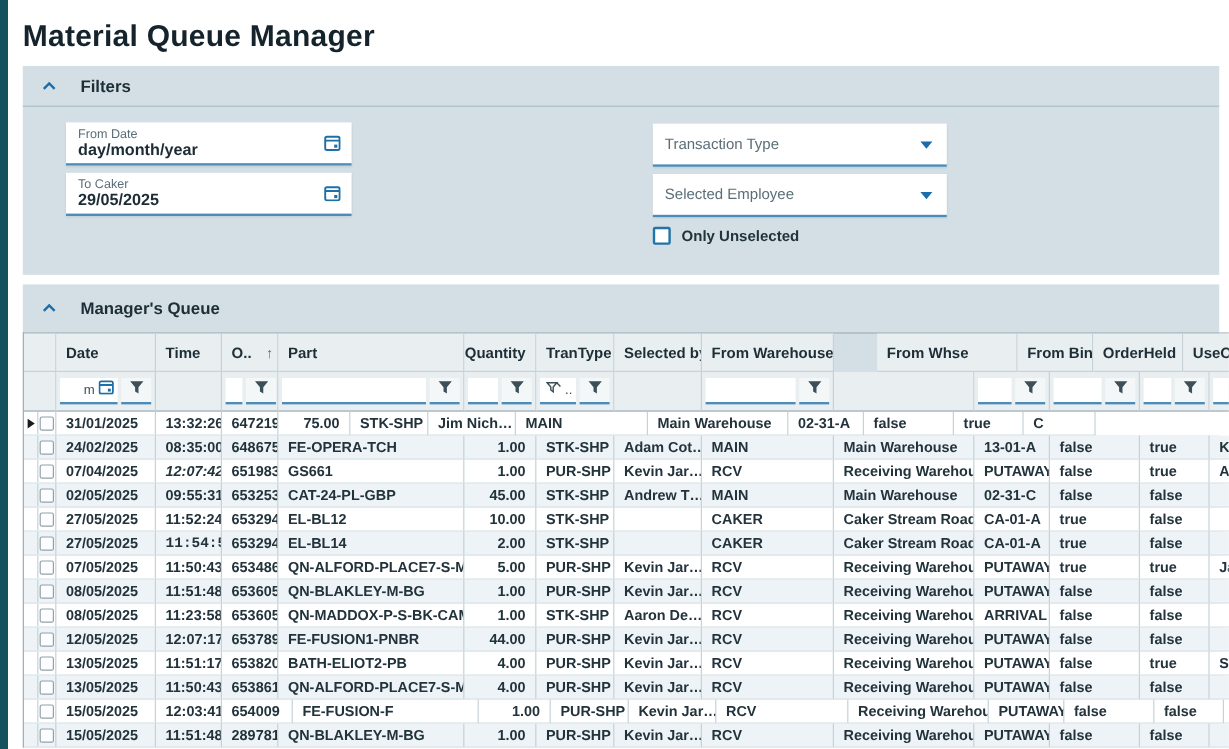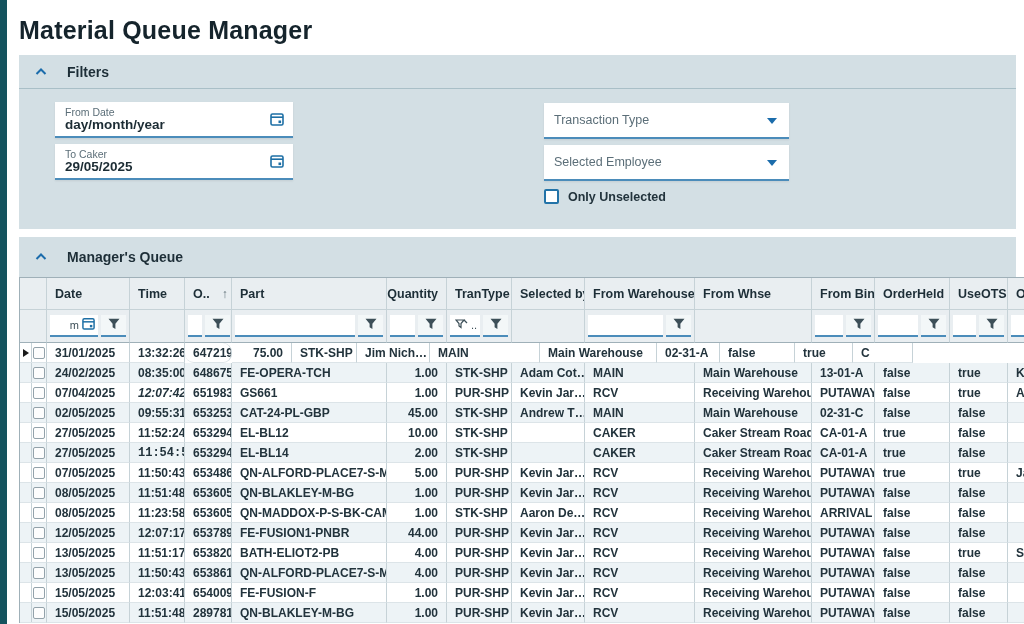--- a/index.html
+++ b/index.html
@@ -153,21 +153,21 @@
           </div>
           <div class="th" style="width: 65px;">
             <span>TranType</span>
           </div>
           <div class="th" style="width: 73px;">
             <span>Selected by</span>
           </div>
           <div class="th" style="width: 110px;">
             <span>From Warehouse</span>
           </div>
-          <div class="th" style="width: 117px;">
+          <div class="th" style="width: 117px; margin-left: 36px;">
             <span>From Whse</span>
           </div>
           <div class="th" style="width: 63px;">
             <span>From Bin</span>
           </div>
           <div class="th" style="width: 75px;">
             <span>OrderHeld</span>
           </div>
           <div class="th" style="width: 58px;">
             <span>UseOTS</span>
@@ -270,21 +270,21 @@
             <div class="filter-input"></div>
           </div>
         </div>
         <div class="grid-row data-row">
           <div class="td check-cell" style="width: 27px;">
             <div class="marker show"></div>
             <div class="row-checkbox"></div>
           </div>
           <div class="td" style="width: 83px;">31/01/2025</div>
           <div class="td" style="width: 55px;">13:32:26</div>
-          <div class="td" style="width: 47px; border-radius: 9px;">647219</div>
+          <div class="td" style="width: 47px;">647219</div>
           <div class="td right" style="width: 60px;">75.00</div>
           <div class="td" style="width: 65px;">STK-SHP</div>
           <div class="td" style="width: 73px;">Jim Nich…</div>
           <div class="td" style="width: 110px;">MAIN</div>
           <div class="td" style="width: 117px;">Main Warehouse</div>
           <div class="td" style="width: 63px;">02-31-A</div>
           <div class="td" style="width: 75px;">false</div>
           <div class="td" style="width: 58px;">true</div>
           <div class="td" style="width: 60px;">C</div>
         </div>
@@ -497,21 +497,21 @@
           <div class="td" style="width: 58px;">false</div>
           <div class="td" style="width: 60px;"></div>
         </div>
         <div class="grid-row data-row">
           <div class="td check-cell" style="width: 27px;">
             <div class="marker"></div>
             <div class="row-checkbox"></div>
           </div>
           <div class="td" style="width: 83px;">15/05/2025</div>
           <div class="td" style="width: 55px;">12:03:41</div>
-          <div class="td" style="width: 47px;">654009</div>
+          <div class="td" style="width: 59px;">654009</div>
           <div class="td" style="width: 155px;">FE-FUSION-F</div>
           <div class="td right" style="width: 60px;">1.00</div>
           <div class="td" style="width: 65px;">PUR-SHP</div>
           <div class="td" style="width: 73px;">Kevin Jar…</div>
           <div class="td" style="width: 110px;">RCV</div>
           <div class="td" style="width: 117px;">Receiving Warehouse</div>
           <div class="td" style="width: 63px;">PUTAWAY</div>
           <div class="td" style="width: 75px;">false</div>
           <div class="td" style="width: 58px;">false</div>
           <div class="td" style="width: 60px;"></div>

